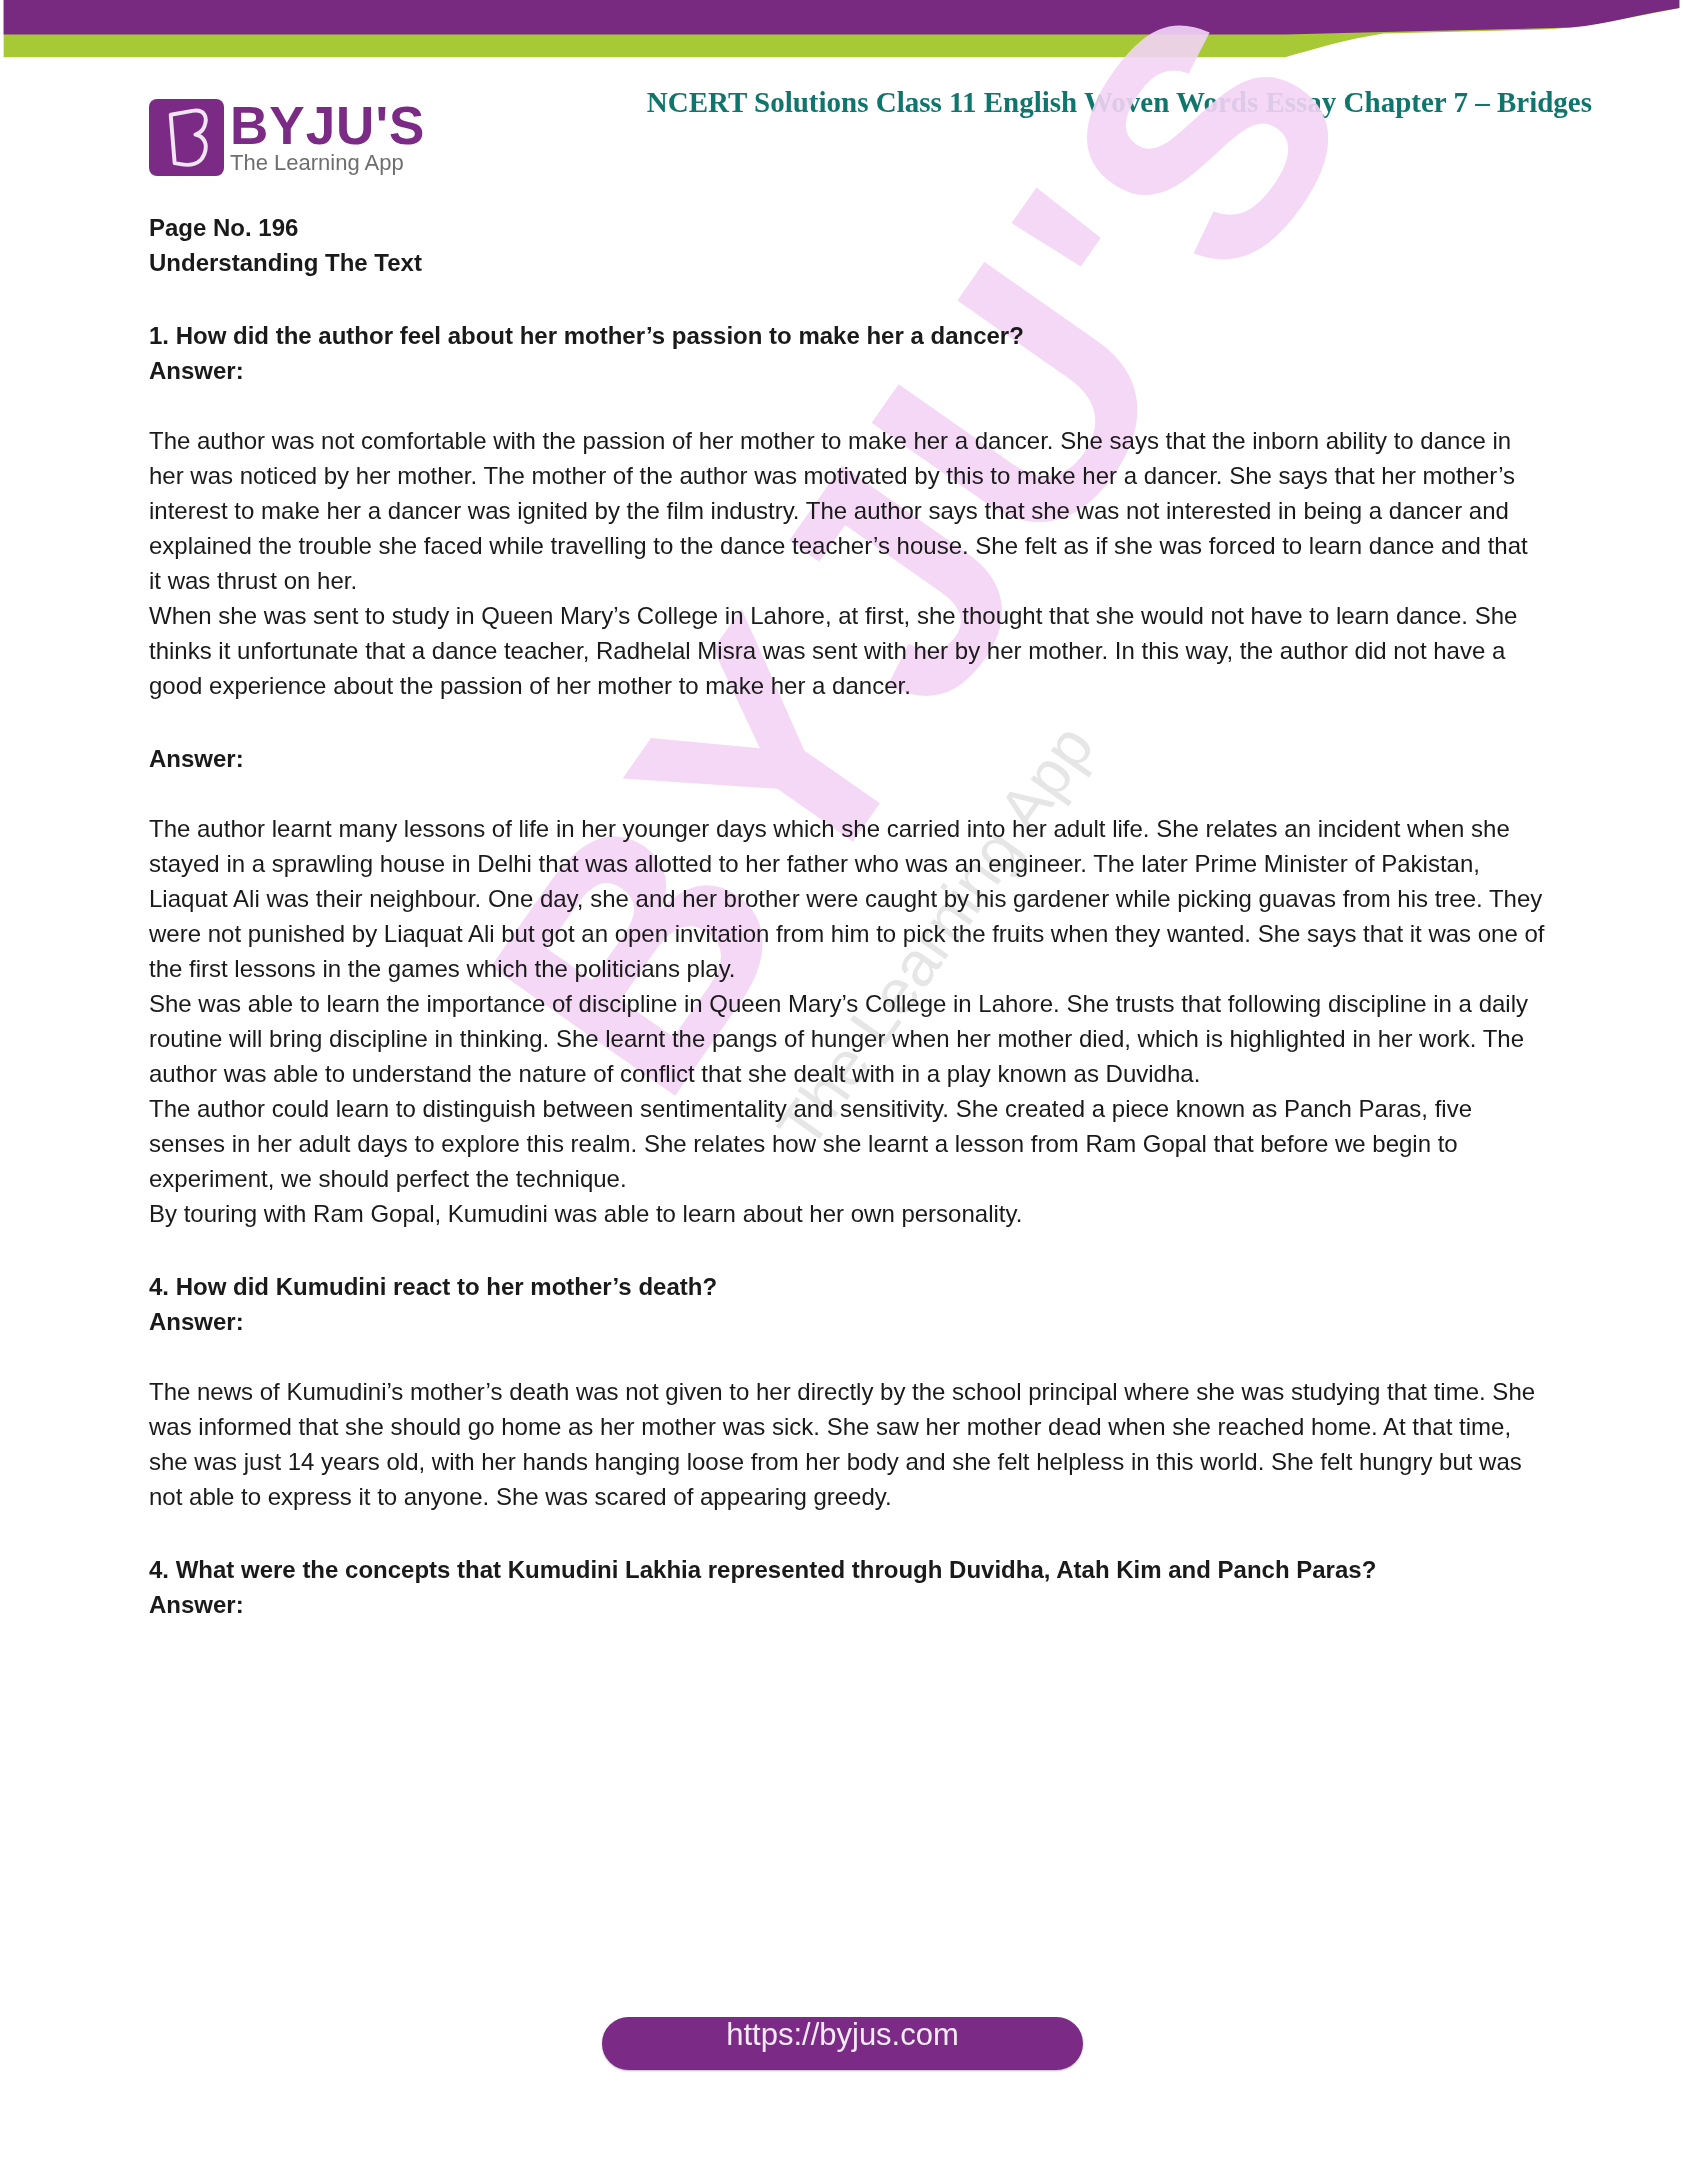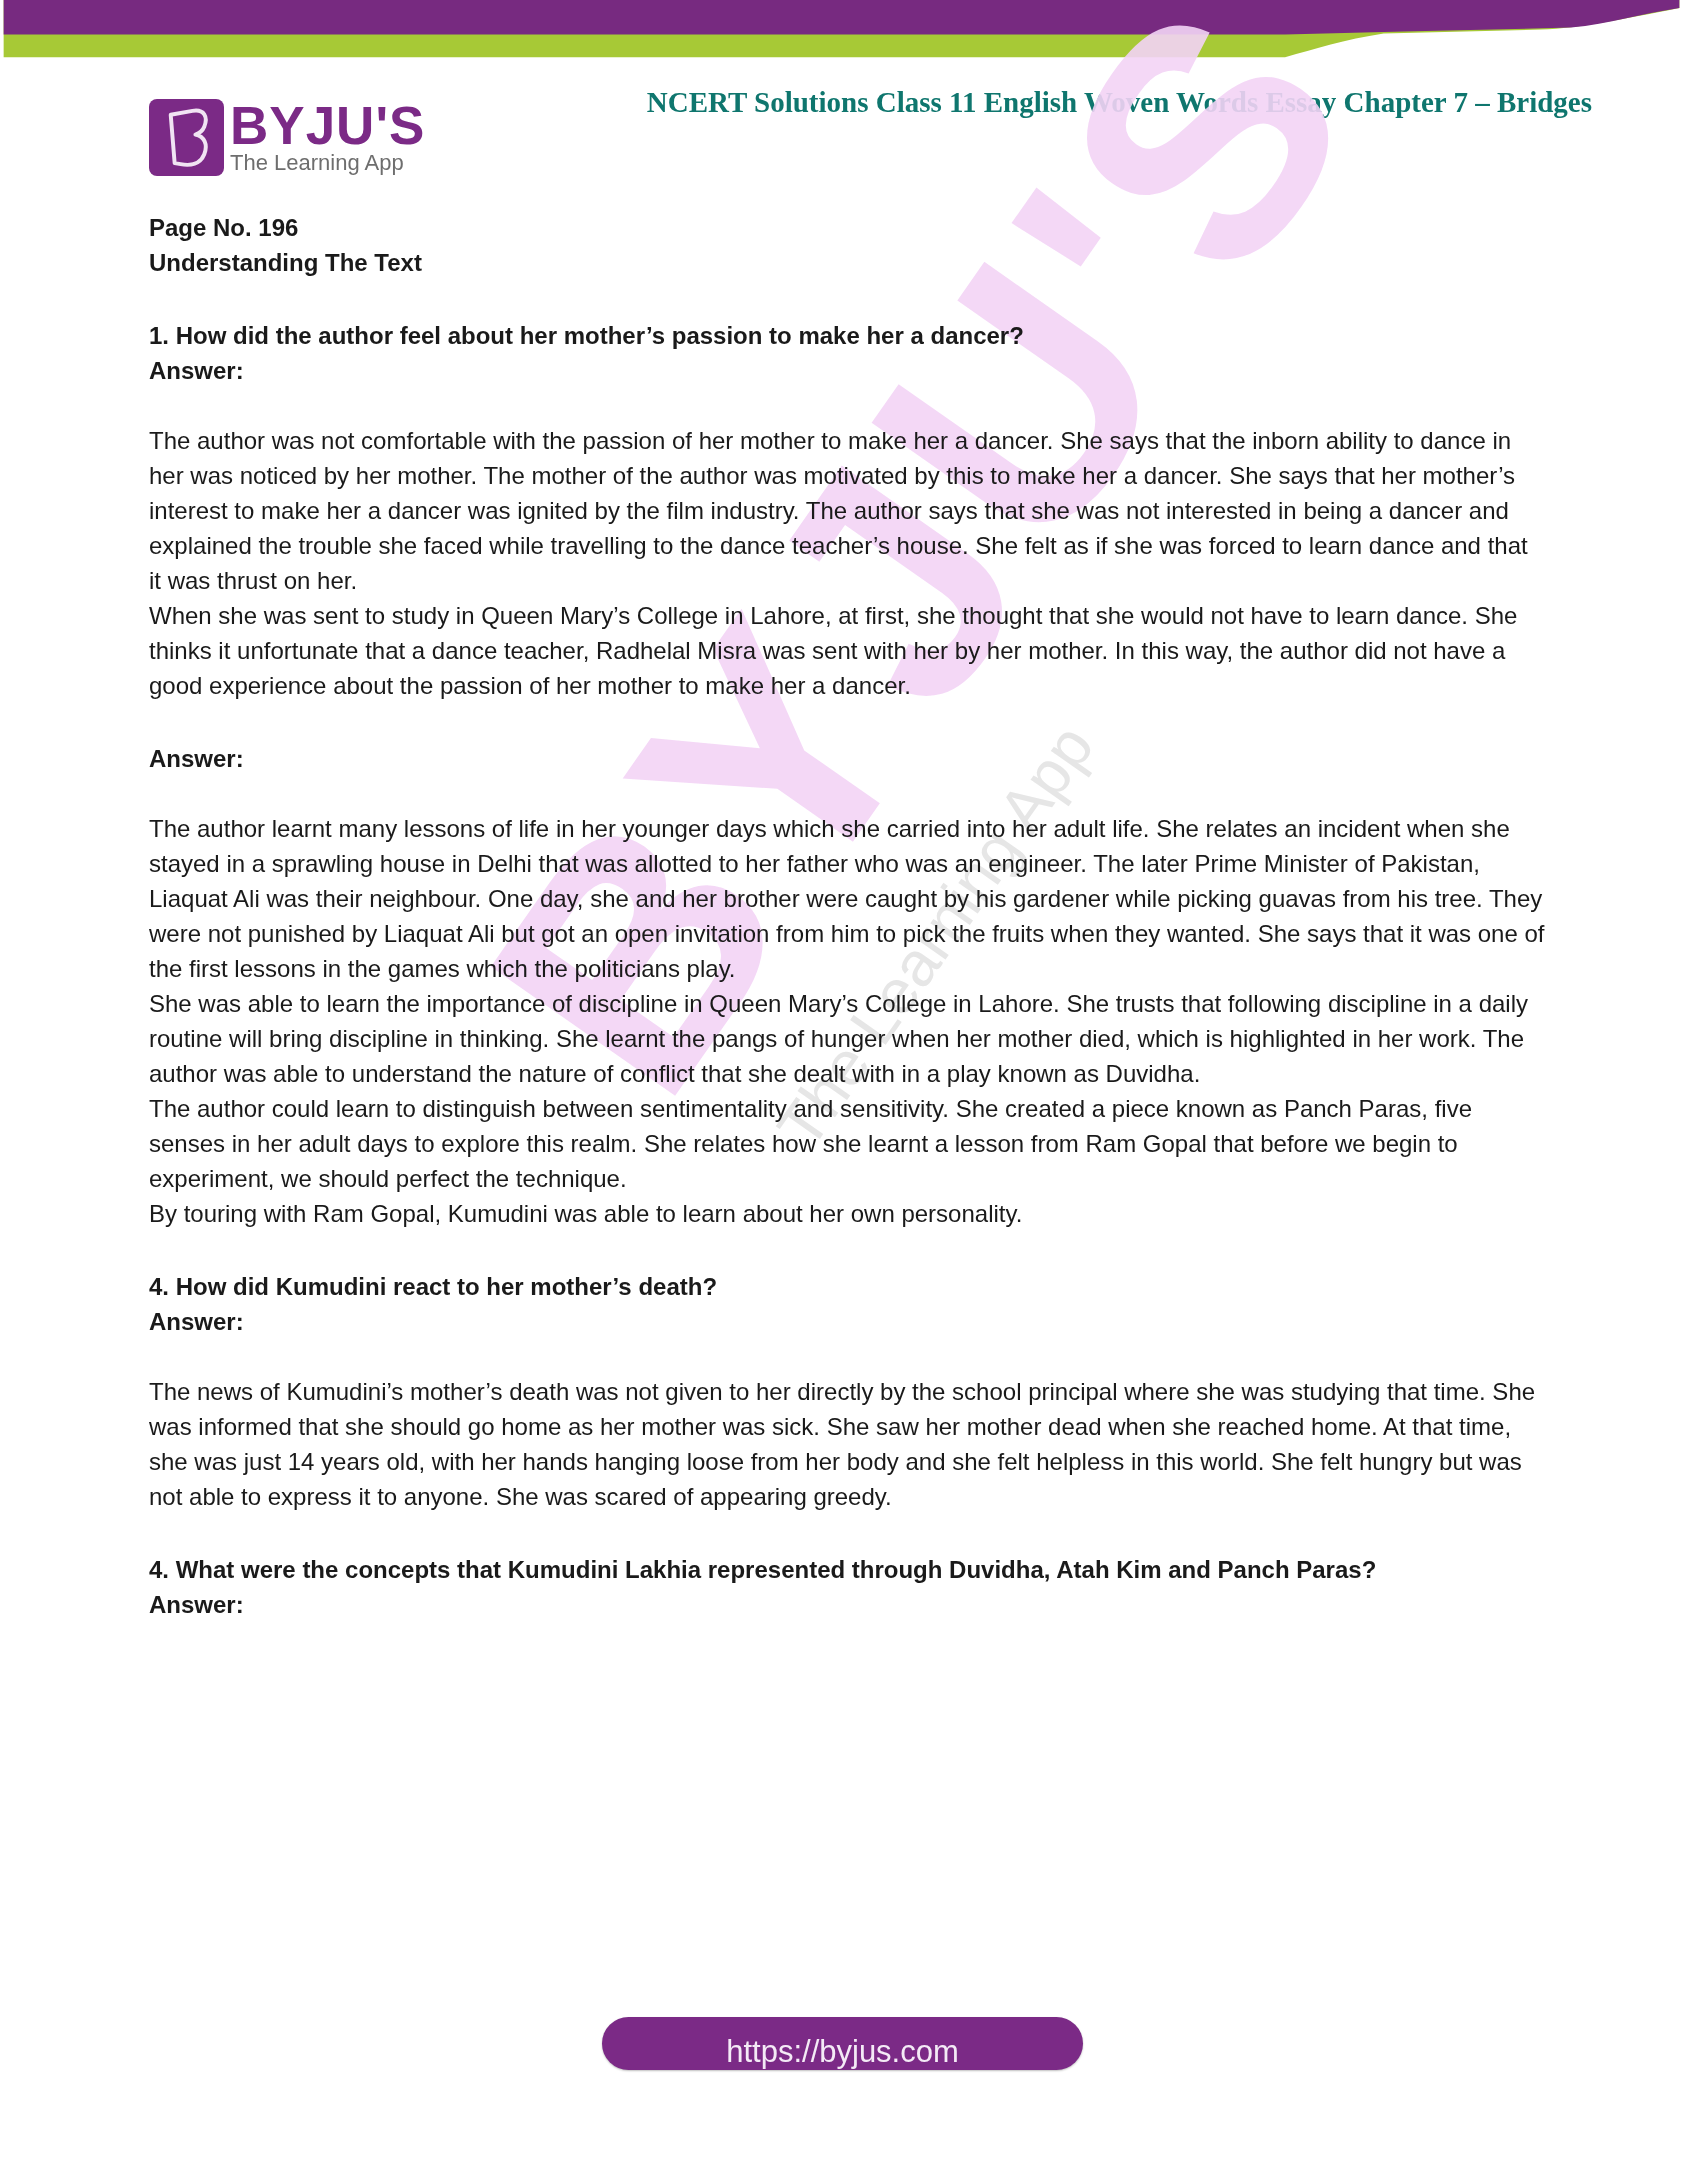--- a/index.html
+++ b/index.html
@@ -20,21 +20,21 @@
     .watermark { position: absolute; left: 416px; top: 644px; width: 891px; height: 891px; pointer-events: none; }
     .watermark .wm-big { position: absolute; left: 0; top: 297px; font-family: "Liberation Sans", sans-serif; font-weight: bold; font-size: 327px; color: #f3d4f6; transform: rotate(-55deg); transform-origin: left top; letter-spacing: 10px; opacity: 0.9; white-space: nowrap; }
     .watermark .wm-small { position: absolute; left: 347px; top: 475px; font-family: "Liberation Sans", sans-serif; font-size: 63px; color: #e6e6e6; transform: rotate(-55deg); transform-origin: left top; white-space: nowrap; }
 
     .content { position: absolute; left: 149px; top: 210px; width: 1396px; z-index: 2; }
     .content p { margin: 0; font-size: 24px; line-height: 35px; }
     .bold { font-weight: bold; }
     .gap-lg { height: 38px; }
     .gap-md { height: 35px; }
 
-    .footer-pill { position: absolute; left: 602px; top: 2017px; width: 481px; height: 53px; background: #7b2a86; border-radius: 27px; display: flex; align-items: flex-end; justify-content: center; box-shadow: 0 1px 2px rgba(0,0,0,0.25); }
+    .footer-pill { position: absolute; left: 602px; top: 2017px; width: 481px; height: 53px; background: #7b2a86; border-radius: 27px; display: flex; align-items: flex-start; justify-content: center; box-shadow: 0 1px 2px rgba(0,0,0,0.25); }
     .footer-pill span { color: #f4eaf6; font-family: "Liberation Sans", sans-serif; font-size: 31px; }
   </style>
 </head>
 <body>
 
 <div class="top-banner">
   <svg width="1683" height="69" viewBox="0 0 1700 70">
     <path d="M0 0 H1700 V8 C1640 20 1600 28 1560 30 L1400 34 C1360 40 1330 50 1300 58 L0 58 Z" fill="#a7c936"></path>
     <path d="M0 0 H1700 V8 C1660 14 1630 24 1590 28 L1420 32 L1300 35 L0 35 Z" fill="#772a80"></path>
   </svg>

